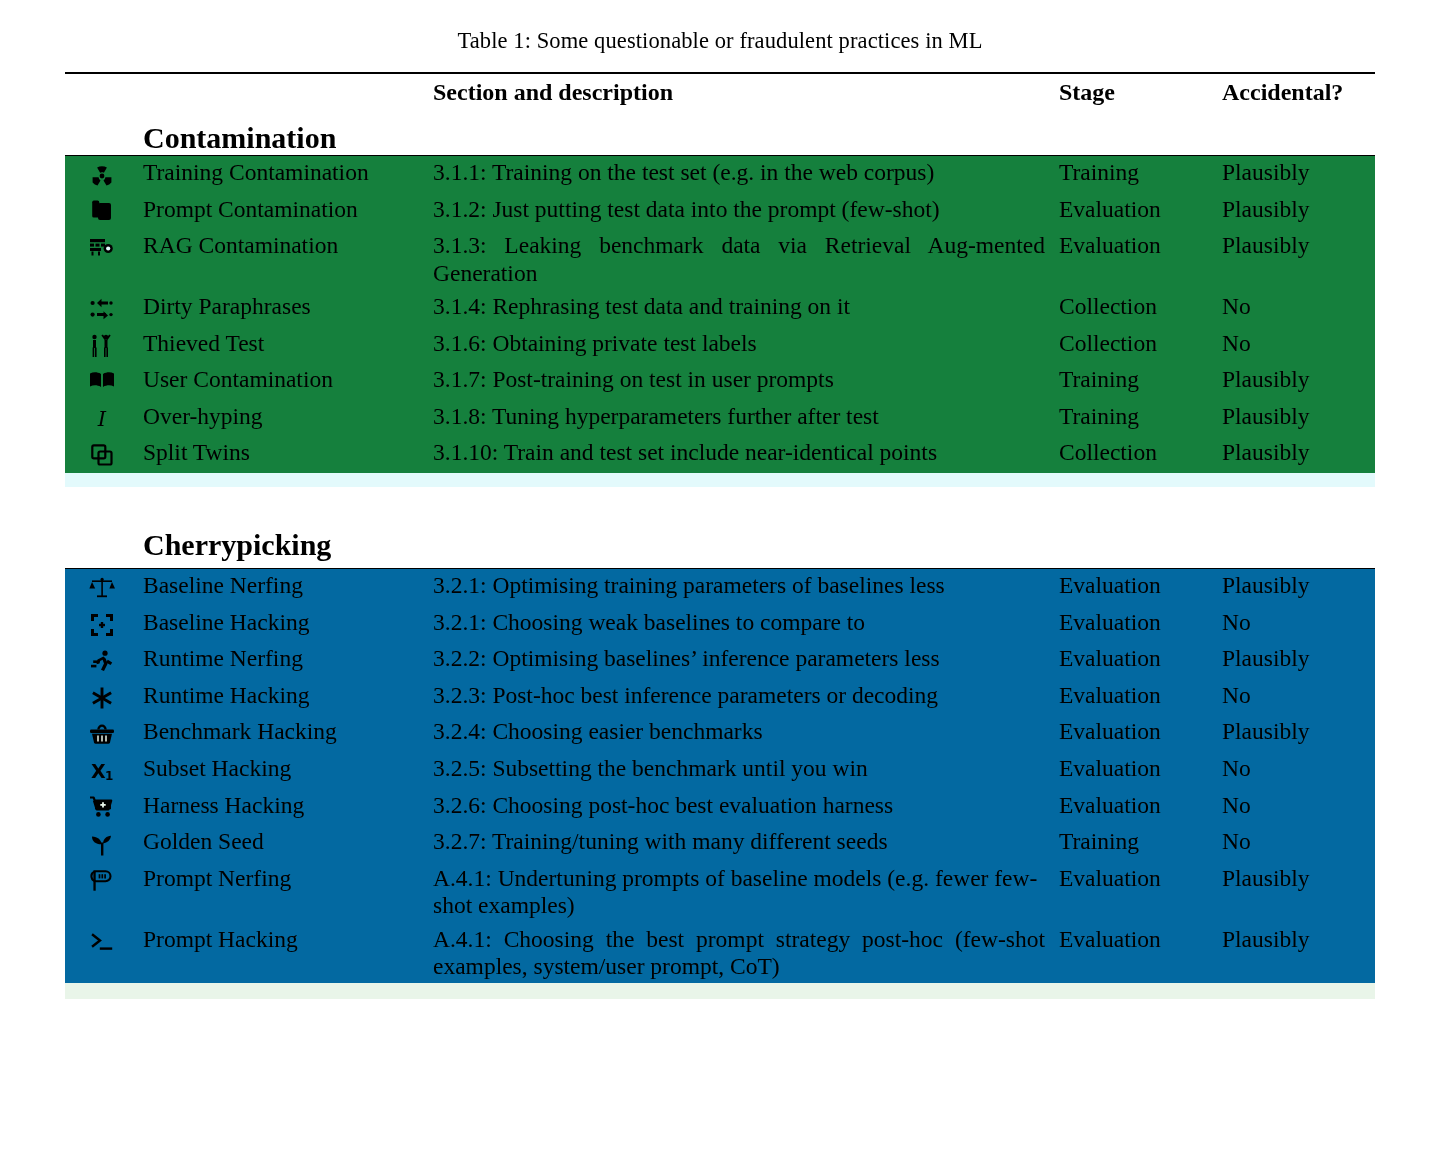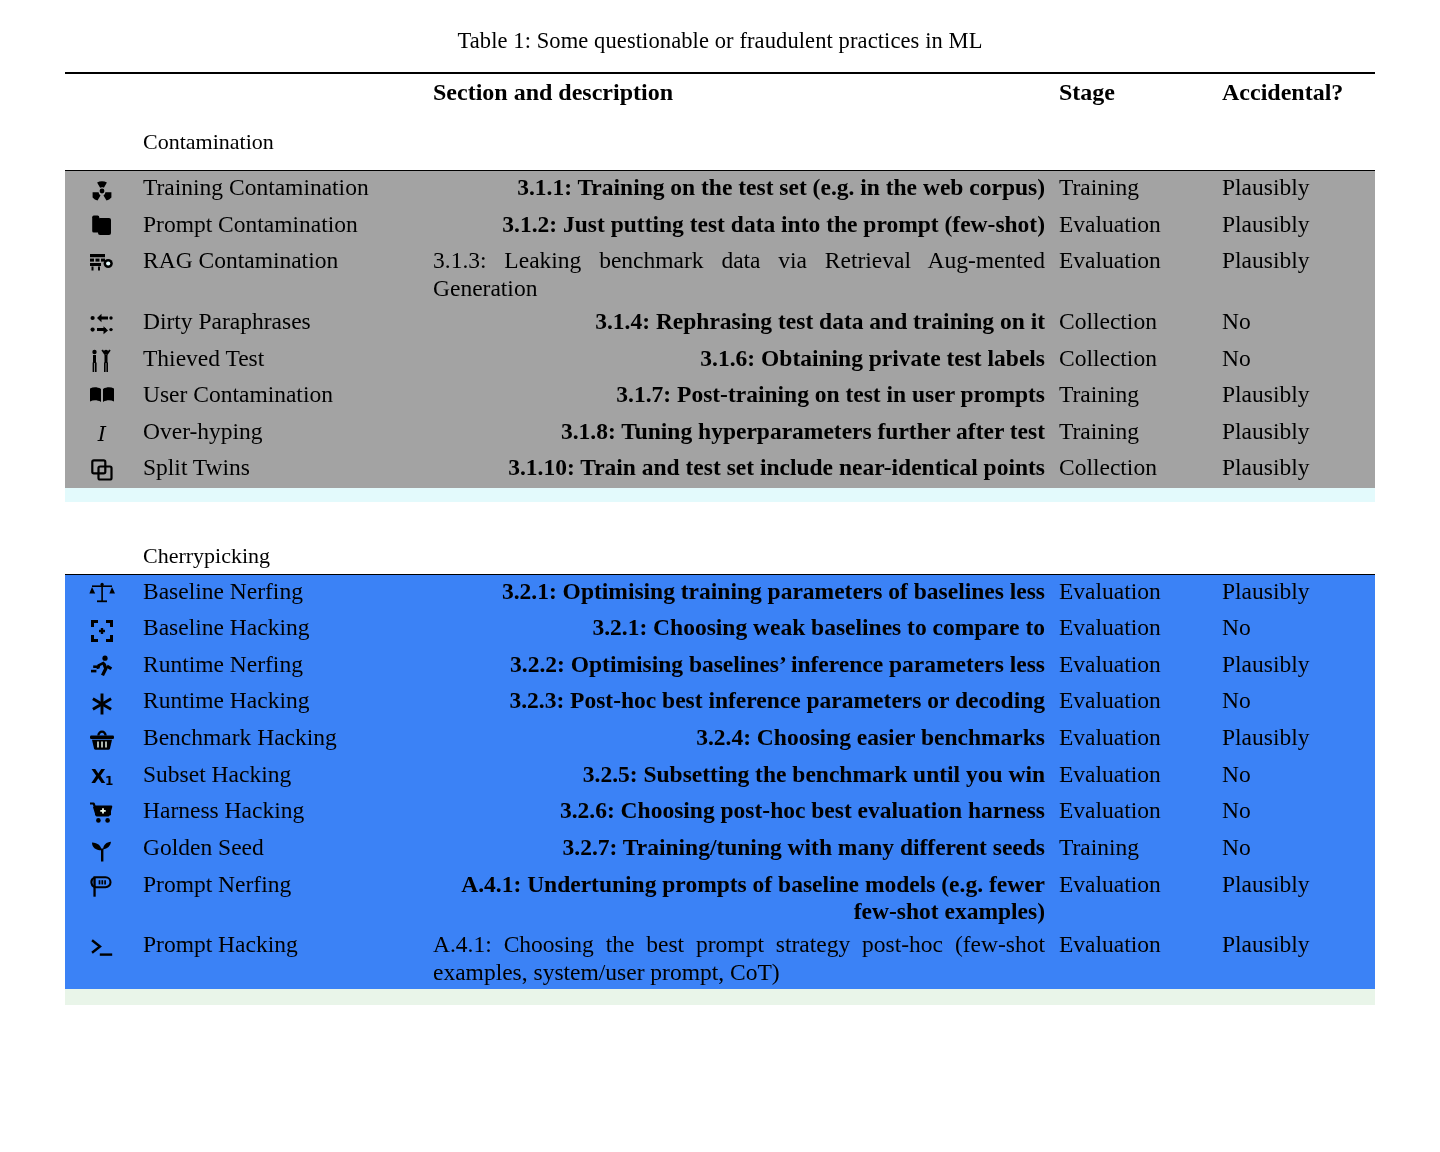--- a/index.html
+++ b/index.html
@@ -64,69 +64,69 @@
     height: 38px;
     padding: 0;
     border: none;
   }
 
   
   th {
     font-weight: bold;
     text-align: left;
     vertical-align: bottom;
-    padding: 5px 0 15px 0;
+    padding: 5px 0 0 0;
     font-size: 24px;
   }
   th.hdr-blank { padding: 0; }
 
   
   .secwrap {
     position: relative;
     height: 76px;
   }
   .sec-title {
     position: absolute;
     left: 0;
     bottom: 0;
-    font-weight: normal;
-    font-size: 22px;
+    font-weight: bold;
+    font-size: 30px;
     white-space: nowrap;
   }
   .colhead {
     position: absolute;
     left: 0;
     top: 0;
     font-weight: bold;
     font-size: 24px;
     white-space: nowrap;
   }
 
   
   td {
     vertical-align: top;
     padding: 3px 0 3px 0;
     line-height: 1.165;
   }
-  tr.row-cyan > td { background: #a3a3a3; }
-  tr.row-green > td { background: #3b82f6; }
+  tr.row-cyan > td { background: #15803d; }
+  tr.row-green > td { background: #0369a1; }
 
   td.icon-cell {
     text-align: left;
     padding-left: 22px;
     padding-top: 5px;
   }
   td.name-cell { padding-right: 8px; }
   td.desc-cell {
     text-align: justify;
     text-justify: inter-word;
     padding-right: 14px;
     hyphens: manual;
   }
-  td.desc-cell.nojust { text-align: right; font-weight: bold; }
+  td.desc-cell.nojust { text-align: left; }
   td.stage-cell { padding-right: 8px; white-space: nowrap; }
   td.acc-cell { white-space: nowrap; }
 
   
   tr.tailfill-cyan > td { background: #e3fafc; height: 14px; padding: 0; }
   tr.tailfill-green > td { background: #e9f5e9; height: 16px; padding: 0; }
 
   .icon {
     display: inline-block;
     width: 30px;

